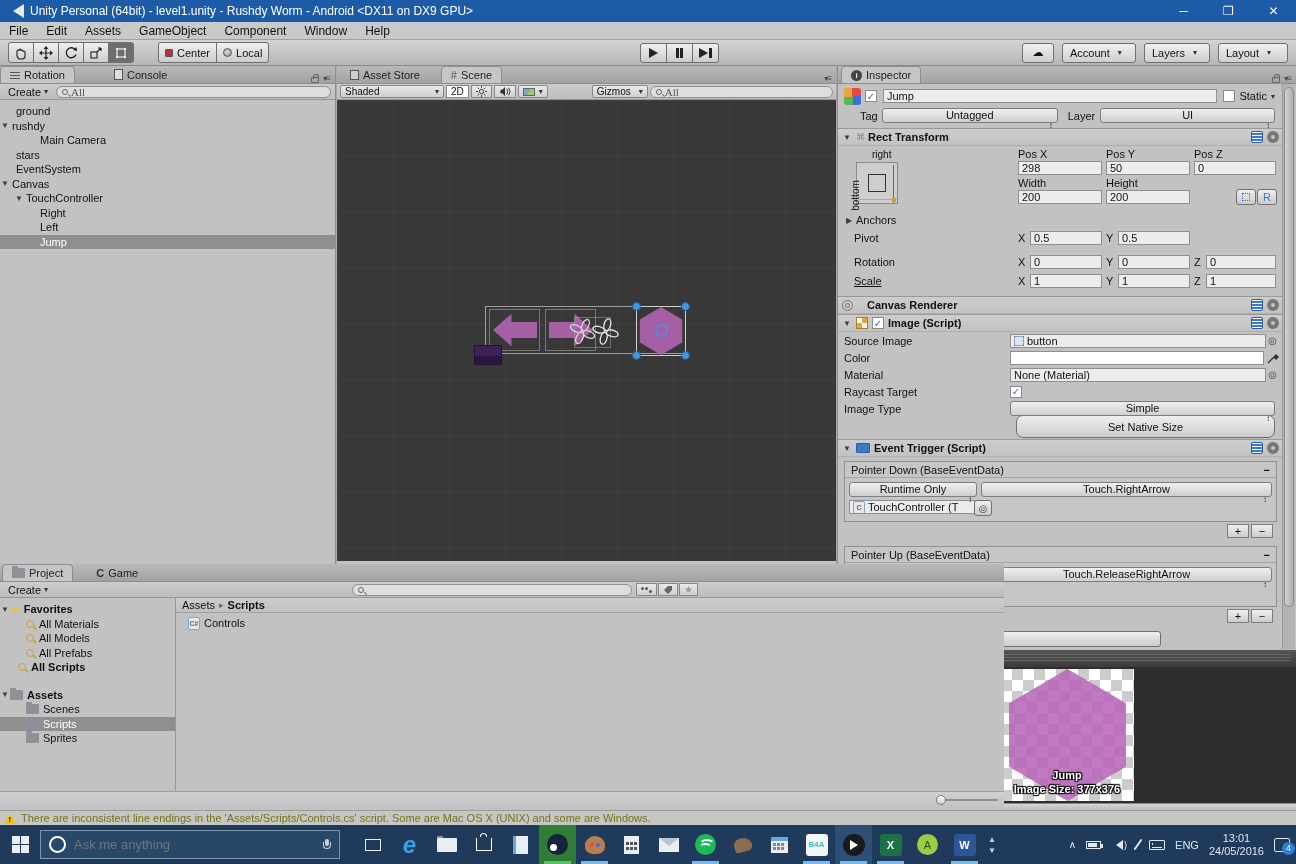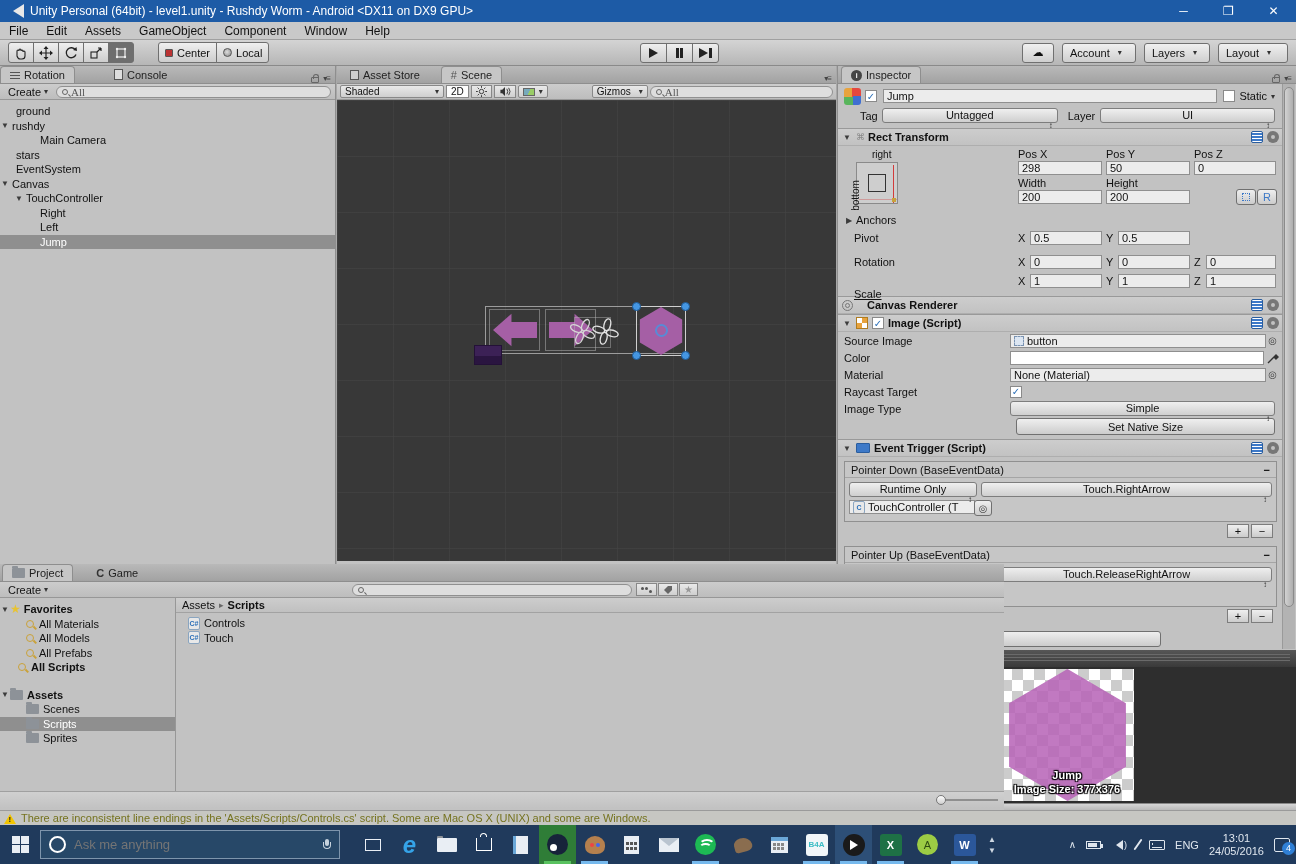--- a/index.html
+++ b/index.html
@@ -520,21 +520,21 @@
       <span class="tf abs" style="left:280px;top:109px;width:72px;">
           <span>0</span>
         </span>
       <span class="abs axis" style="left:356px;top:110px;">Z</span>
       <span class="tf abs" style="left:368px;top:109px;width:70px;">
           <span>0</span>
         </span>
     </div>
 
     <div style="position:relative;height:18px;">
-      <span class="abs" style="left:16px;top:14px;text-decoration:underline;">Scale</span>
+      <span class="abs" style="left:16px;top:1px;text-decoration:underline;">Scale</span>
       <span class="abs axis" style="left:180px;top:1px;">X</span>
       <span class="tf abs" style="left:192px;top:0;width:72px;">
           <span>1</span>
         </span>
       <span class="abs axis" style="left:268px;top:1px;">Y</span>
       <span class="tf abs" style="left:280px;top:0;width:72px;">
           <span>1</span>
         </span>
       <span class="abs axis" style="left:356px;top:1px;">Z</span>
       <span class="tf abs" style="left:368px;top:0;width:70px;">
@@ -597,21 +597,21 @@
         </span>
       </div>
     <div class="irow">
         <span class="ilabel">Image Type</span>
       <span class="dd" style="flex:1;margin-right:8px;">
           <span>Simple</span>
           <span class="ud">↕</span>
         </span>
       </div>
     <div class="irow" style="height:19px;">
-      <span class="ubtn" style="margin-left:172px;flex:1;height:17px;margin-right:8px;">
+      <span class="ubtn" style="margin-left:172px;flex:1;height:23px;margin-right:8px;border-radius:7px;">
           <span>Set Native Size</span>
         </span>
       </div>
 
     <div class="sect" style="margin-top:3px;">
       <span class="fold">▼</span>
       <span style="width:14px;height:10px;background:#3d79c8;border:1px solid #2a5d9e;border-radius:1px;flex:none;"></span>
       <b>Event Trigger (Script)</b>
       <span style="margin-left:auto;display:flex;gap:4px;align-items:center;">
           <span class="doc-ic"></span>
@@ -798,24 +798,20 @@
       <div class="crumbbar">
         <span>Assets</span>
         <span style="color:#666;font-size:9px;">▸</span>
         <b>Scripts</b>
       </div>
       <div style="padding:3px 0 0 12px;">
         <div class="row">
             <span class="cs-ic">C#</span>
             <span>Controls</span>
           </div>
-        <div class="row">
-            <span class="cs-ic">C#</span>
-            <span>Touch</span>
-          </div>
       </div>
     </div>
   </div>
   <div class="proj-bottom">
     <div class="zoomslider">
         <div class="zoomknob"></div>
       </div>
   </div>
 </div>
 

